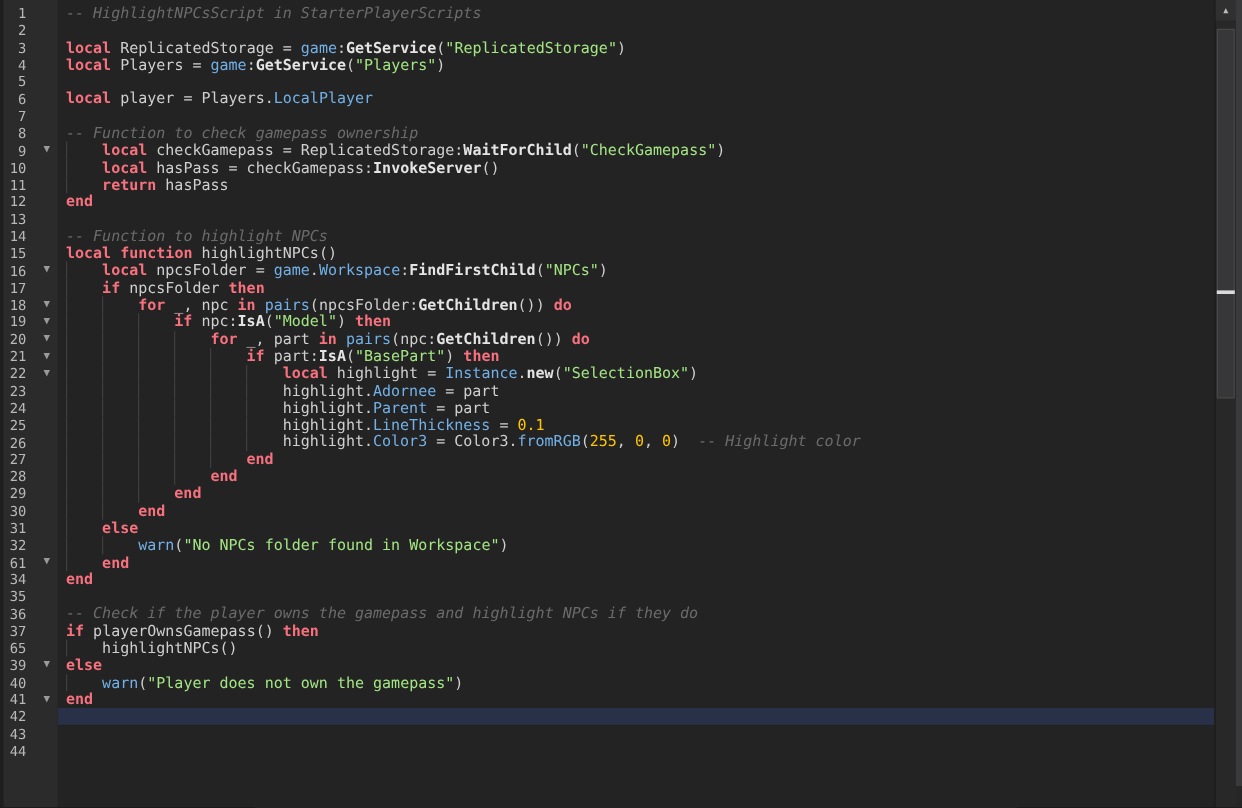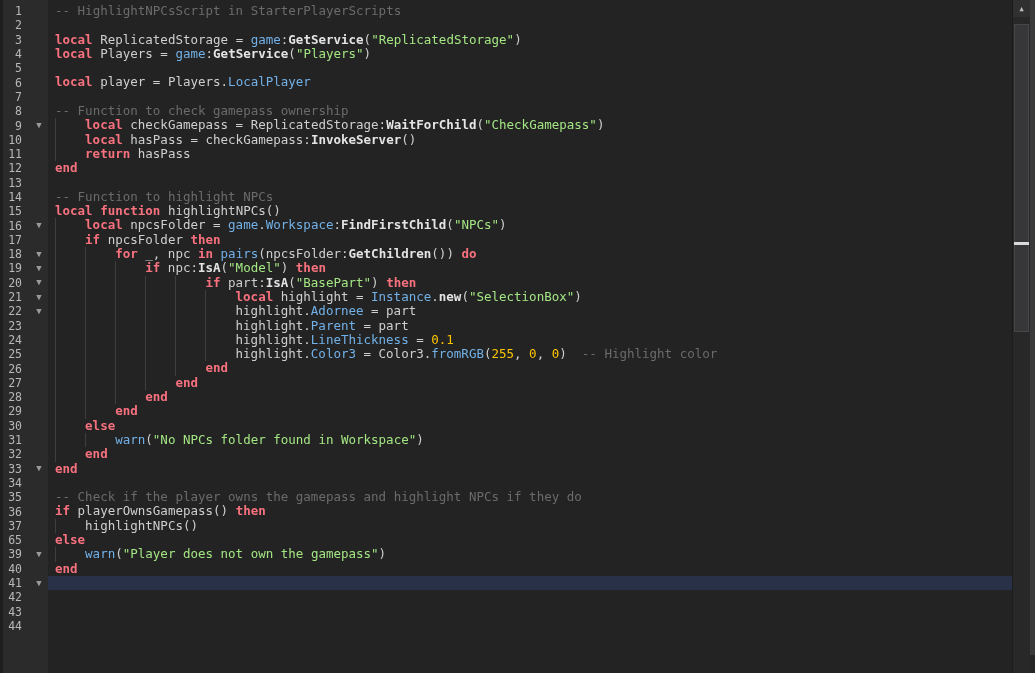--- a/index.html
+++ b/index.html
@@ -20,21 +20,21 @@
   .codearea{flex:1;padding:4px 0 0 7px;overflow:hidden;}
   .line{height:14.3px;line-height:14.3px;white-space:pre;color:var(--txt);}
   .line.hl{background:var(--hlbg);margin-left:-7px;padding-left:7px;}
   .ind{display:inline-block;width:4ch;height:14.3px;vertical-align:top;
        border-left:1px solid var(--guide);box-sizing:border-box;}
   .k{color:var(--kw);font-weight:bold;text-align:center;}
   .b{color:var(--bi);text-align:right;}
   .m{color:var(--met);font-weight:bold;}
   .s{color:var(--str);}
   .n{color:var(--num);margin-top:16px;}
-  .c{color:var(--com);}
+  .c{color:var(--com);font-style:italic;}
   .t{color:var(--txt);}
   
   .sbwrap{flex:none;width:23px;position:relative;}
   .sb{position:absolute;left:0;top:0;width:18px;height:100%;background:#282828;border-left:1px solid #1c1c1c;box-sizing:border-box;}
   .sb-btn{height:17px;background:#303030;display:flex;align-items:center;justify-content:center;
           color:#bdbdbd;font-size:7px;cursor:pointer;}
   .sb-thumb{position:absolute;left:1px;right:1px;top:24px;height:308px;background:#37373a;
             border:1px solid #474747;box-sizing:border-box;cursor:pointer;}
   .sb-mark{position:absolute;left:1px;right:1px;top:242px;height:3px;background:#dadada;}
   .edge{position:absolute;right:0;top:0;width:5px;height:100%;background:#3a3a3c;}
@@ -168,21 +168,21 @@
         </div>
         <div class="grow">
           <span class="num">31</span>
           <span class="fold"></span>
         </div>
         <div class="grow">
           <span class="num">32</span>
           <span class="fold"></span>
         </div>
         <div class="grow">
-          <span class="num">33</span>
+          <span class="num">61</span>
           <span class="fold">▼</span>
         </div>
         <div class="grow">
           <span class="num">34</span>
           <span class="fold"></span>
         </div>
         <div class="grow">
           <span class="num">35</span>
           <span class="fold"></span>
         </div>
@@ -238,20 +238,21 @@
         <div class="line"><span class="ind"></span><span class="k">local</span><span class="t"> hasPass = checkGamepass:</span><span class="m">InvokeServer</span><span class="t">()</span></div>
         <div class="line"><span class="ind"></span><span class="k">return</span><span class="t"> hasPass</span></div>
         <div class="line"><span class="k">end</span></div>
         <div class="line"></div>
         <div class="line"><span class="c">-- Function to highlight NPCs</span></div>
         <div class="line"><span class="k">local</span><span class="t"> </span><span class="k">function</span><span class="t"> highlightNPCs()</span></div>
         <div class="line"><span class="ind"></span><span class="k">local</span><span class="t"> npcsFolder = </span><span class="b">game</span><span class="t">.</span><span class="b">Workspace</span><span class="t">:</span><span class="m">FindFirstChild</span><span class="t">(</span><span class="s">"NPCs"</span><span class="t">)</span></div>
         <div class="line"><span class="ind"></span><span class="k">if</span><span class="t"> npcsFolder </span><span class="k">then</span></div>
         <div class="line"><span class="ind"></span><span class="ind"></span><span class="k">for</span><span class="t"> _, npc </span><span class="k">in</span><span class="t"> </span><span class="b">pairs</span><span class="t">(npcsFolder:</span><span class="m">GetChildren</span><span class="t">()) </span><span class="k">do</span></div>
         <div class="line"><span class="ind"></span><span class="ind"></span><span class="ind"></span><span class="k">if</span><span class="t"> npc:</span><span class="m">IsA</span><span class="t">(</span><span class="s">"Model"</span><span class="t">) </span><span class="k">then</span></div>
+        <div class="line"><span class="ind"></span><span class="ind"></span><span class="ind"></span><span class="ind"></span><span class="k">for</span><span class="t"> _, part </span><span class="k">in</span><span class="t"> </span><span class="b">pairs</span><span class="t">(npc:</span><span class="m">GetChildren</span><span class="t">()) </span><span class="k">do</span></div>
         <div class="line"><span class="ind"></span><span class="ind"></span><span class="ind"></span><span class="ind"></span><span class="ind"></span><span class="k">if</span><span class="t"> part:</span><span class="m">IsA</span><span class="t">(</span><span class="s">"BasePart"</span><span class="t">) </span><span class="k">then</span></div>
         <div class="line"><span class="ind"></span><span class="ind"></span><span class="ind"></span><span class="ind"></span><span class="ind"></span><span class="ind"></span><span class="k">local</span><span class="t"> highlight = </span><span class="b">Instance</span><span class="t">.</span><span class="m">new</span><span class="t">(</span><span class="s">"SelectionBox"</span><span class="t">)</span></div>
         <div class="line"><span class="ind"></span><span class="ind"></span><span class="ind"></span><span class="ind"></span><span class="ind"></span><span class="ind"></span><span class="t">highlight.</span><span class="b">Adornee</span><span class="t"> = part</span></div>
         <div class="line"><span class="ind"></span><span class="ind"></span><span class="ind"></span><span class="ind"></span><span class="ind"></span><span class="ind"></span><span class="t">highlight.</span><span class="b">Parent</span><span class="t"> = part</span></div>
         <div class="line"><span class="ind"></span><span class="ind"></span><span class="ind"></span><span class="ind"></span><span class="ind"></span><span class="ind"></span><span class="t">highlight.</span><span class="b">LineThickness</span><span class="t"> = </span><span class="n">0.1</span></div>
         <div class="line"><span class="ind"></span><span class="ind"></span><span class="ind"></span><span class="ind"></span><span class="ind"></span><span class="ind"></span><span class="t">highlight.</span><span class="b">Color3</span><span class="t"> = Color3.</span><span class="b">fromRGB</span><span class="t">(</span><span class="n">255</span><span class="t">, </span><span class="n">0</span><span class="t">, </span><span class="n">0</span><span class="t">)  </span><span class="c">-- Highlight color</span></div>
         <div class="line"><span class="ind"></span><span class="ind"></span><span class="ind"></span><span class="ind"></span><span class="ind"></span><span class="k">end</span></div>
         <div class="line"><span class="ind"></span><span class="ind"></span><span class="ind"></span><span class="ind"></span><span class="k">end</span></div>
         <div class="line"><span class="ind"></span><span class="ind"></span><span class="ind"></span><span class="k">end</span></div>
         <div class="line"><span class="ind"></span><span class="ind"></span><span class="k">end</span></div>

